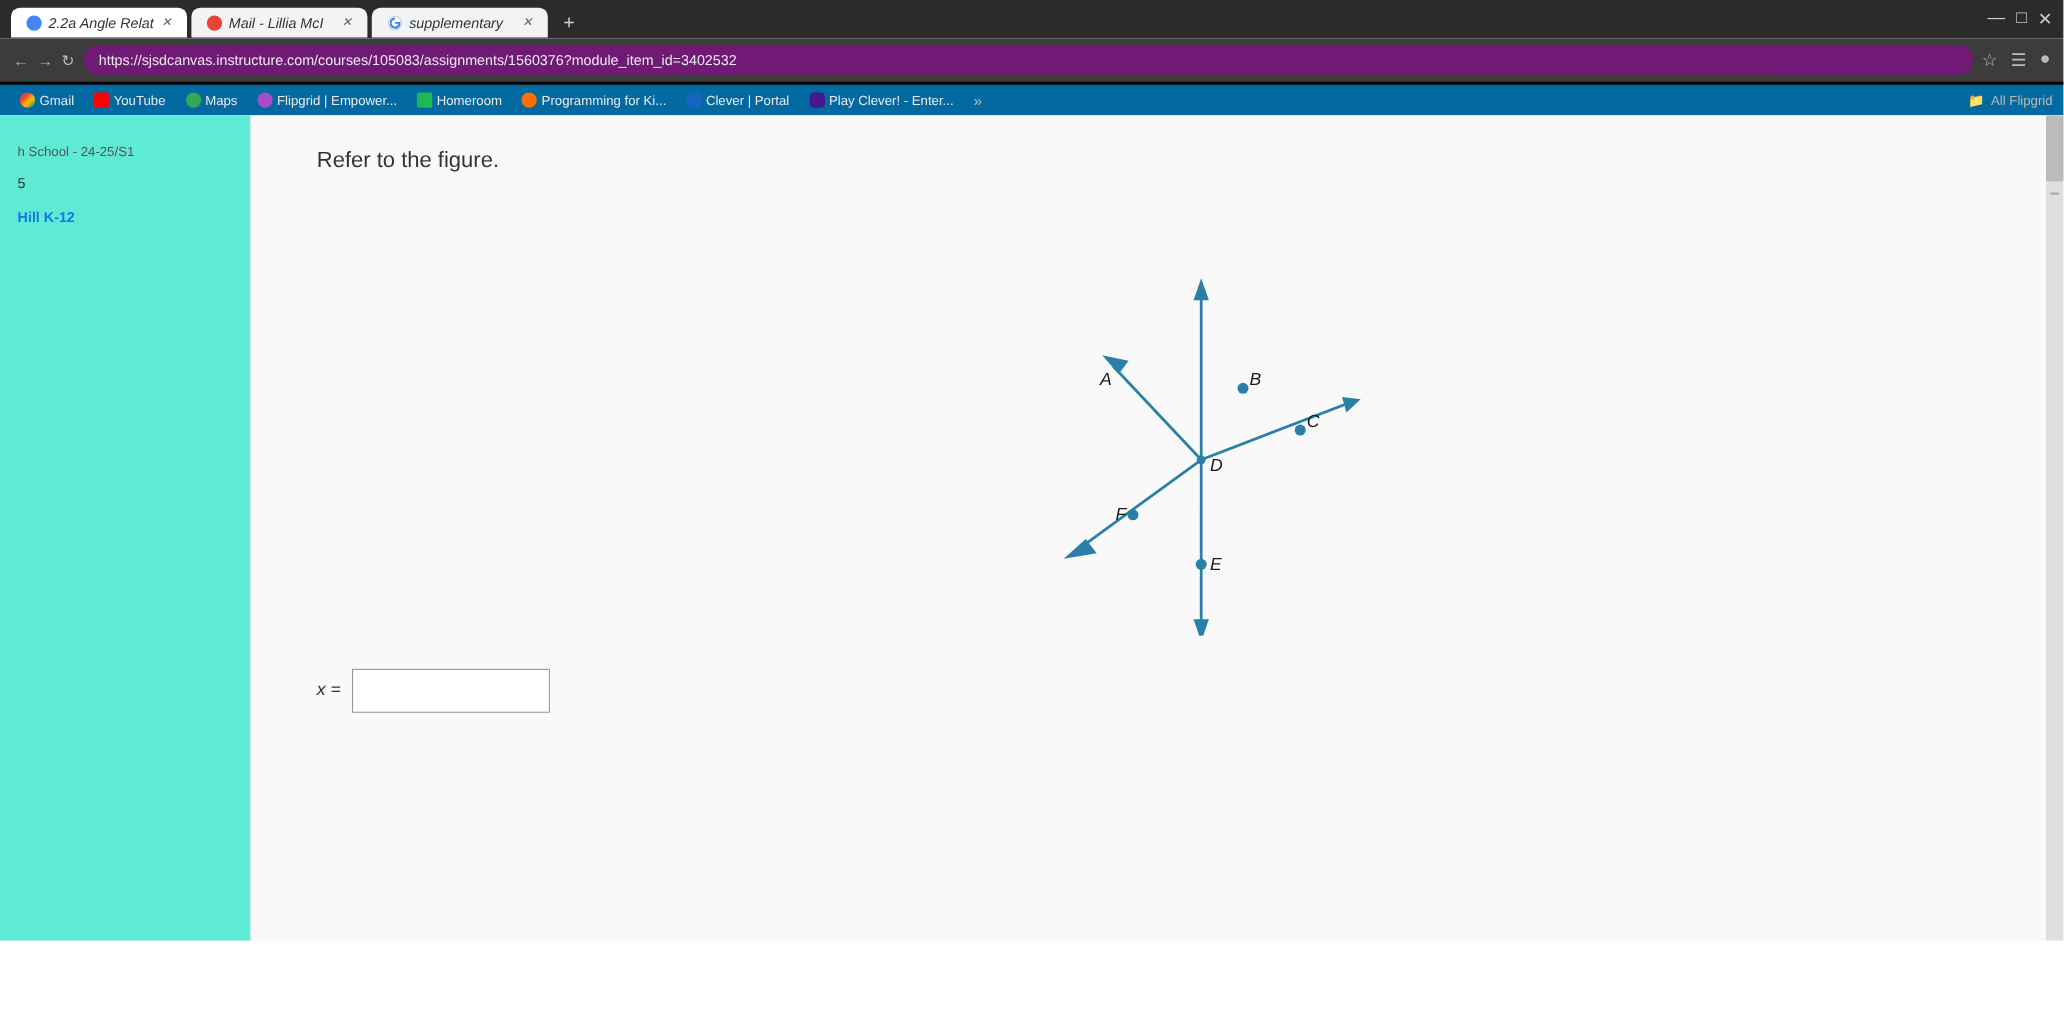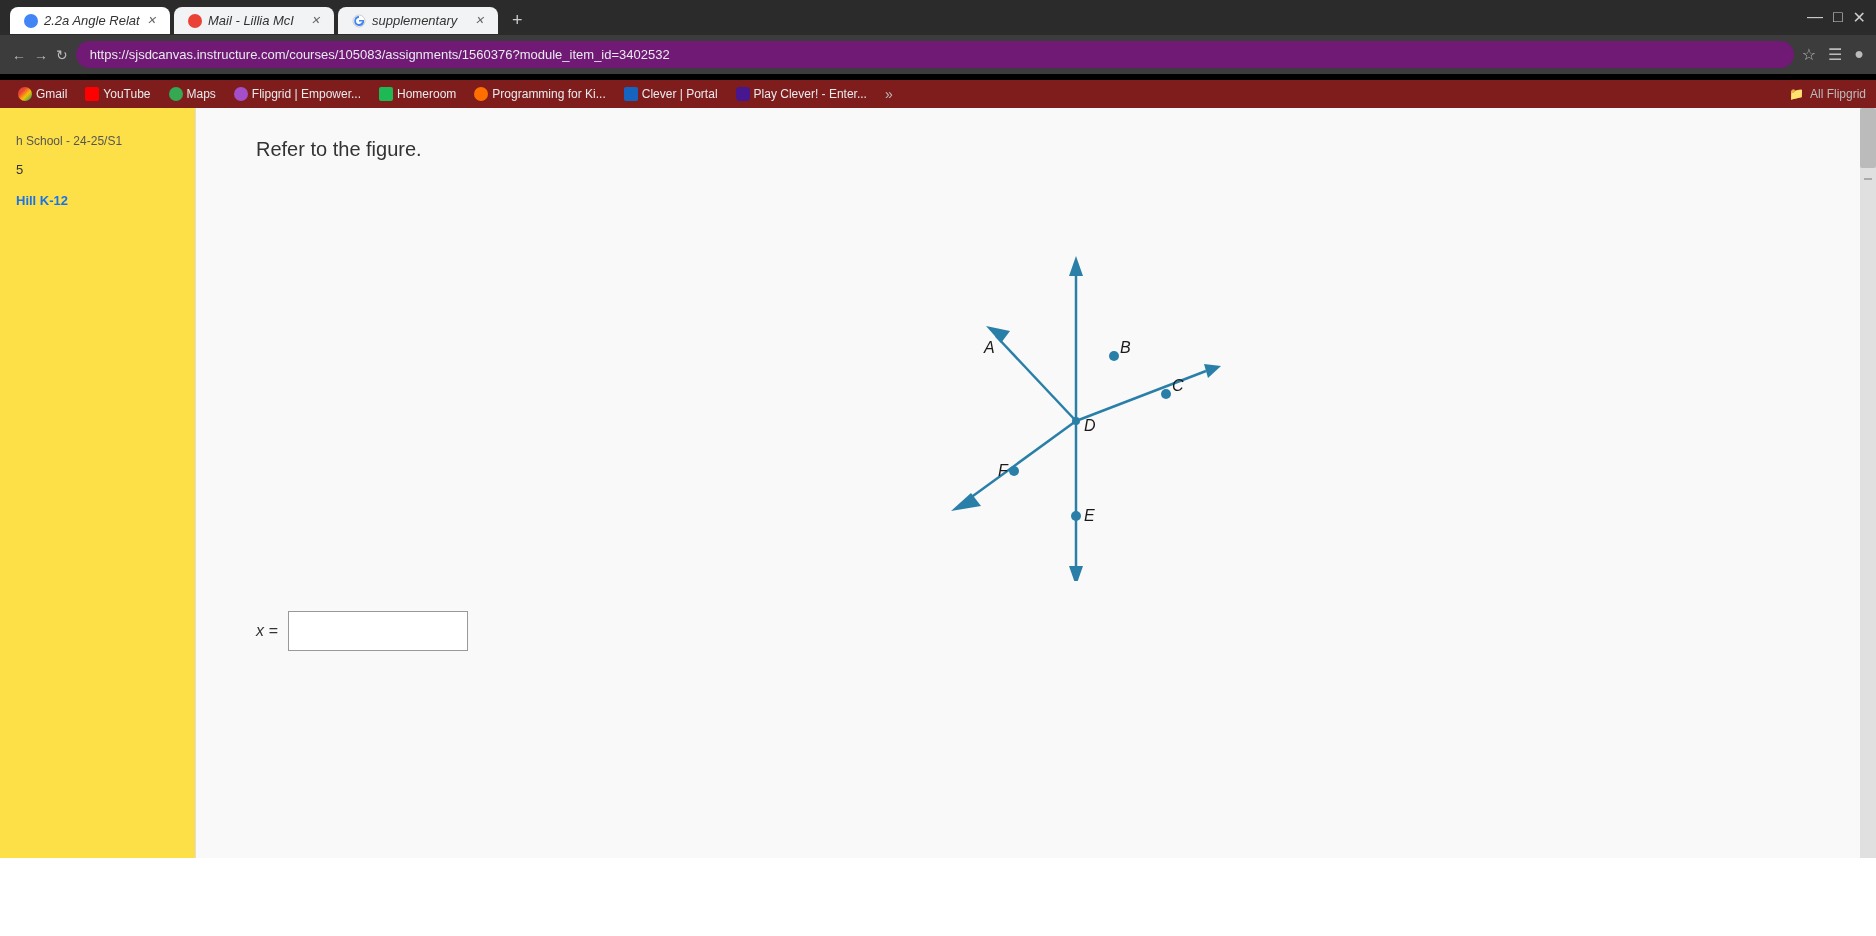--- a/index.html
+++ b/index.html
@@ -80,26 +80,26 @@
     }
     .address-icons {
       display: flex;
       gap: 12px;
       color: #bbb;
       font-size: 16px;
     }
 
     
     .bookmarks-bar {
-      background: #7f1d1d;
+      background: #0369a1;
       padding: 4px 10px;
       display: flex;
       align-items: center;
       gap: 2px;
-      border-top: 6px solid #000000;
+      border-top: 3px solid #000000;
     }
     .bookmark-item {
       color: #e8eaed;
       font-size: 12px;
       padding: 3px 8px;
       border-radius: 4px;
       display: flex;
       align-items: center;
       gap: 4px;
       cursor: pointer;
@@ -131,22 +131,22 @@
     
     .page-content {
       background: #f5f5f5;
       min-height: 750px;
       display: flex;
       position: relative;
     }
 
     
     .sidebar {
-      width: 196px;
-      background: #fde047;
+      width: 228px;
+      background: #5eead4;
       border-right: 1px solid #ddd;
       padding: 20px 0;
       flex-shrink: 0;
     }
     .sidebar-item {
       padding: 8px 16px;
       font-size: 13px;
       color: #333;
       cursor: pointer;
     }

